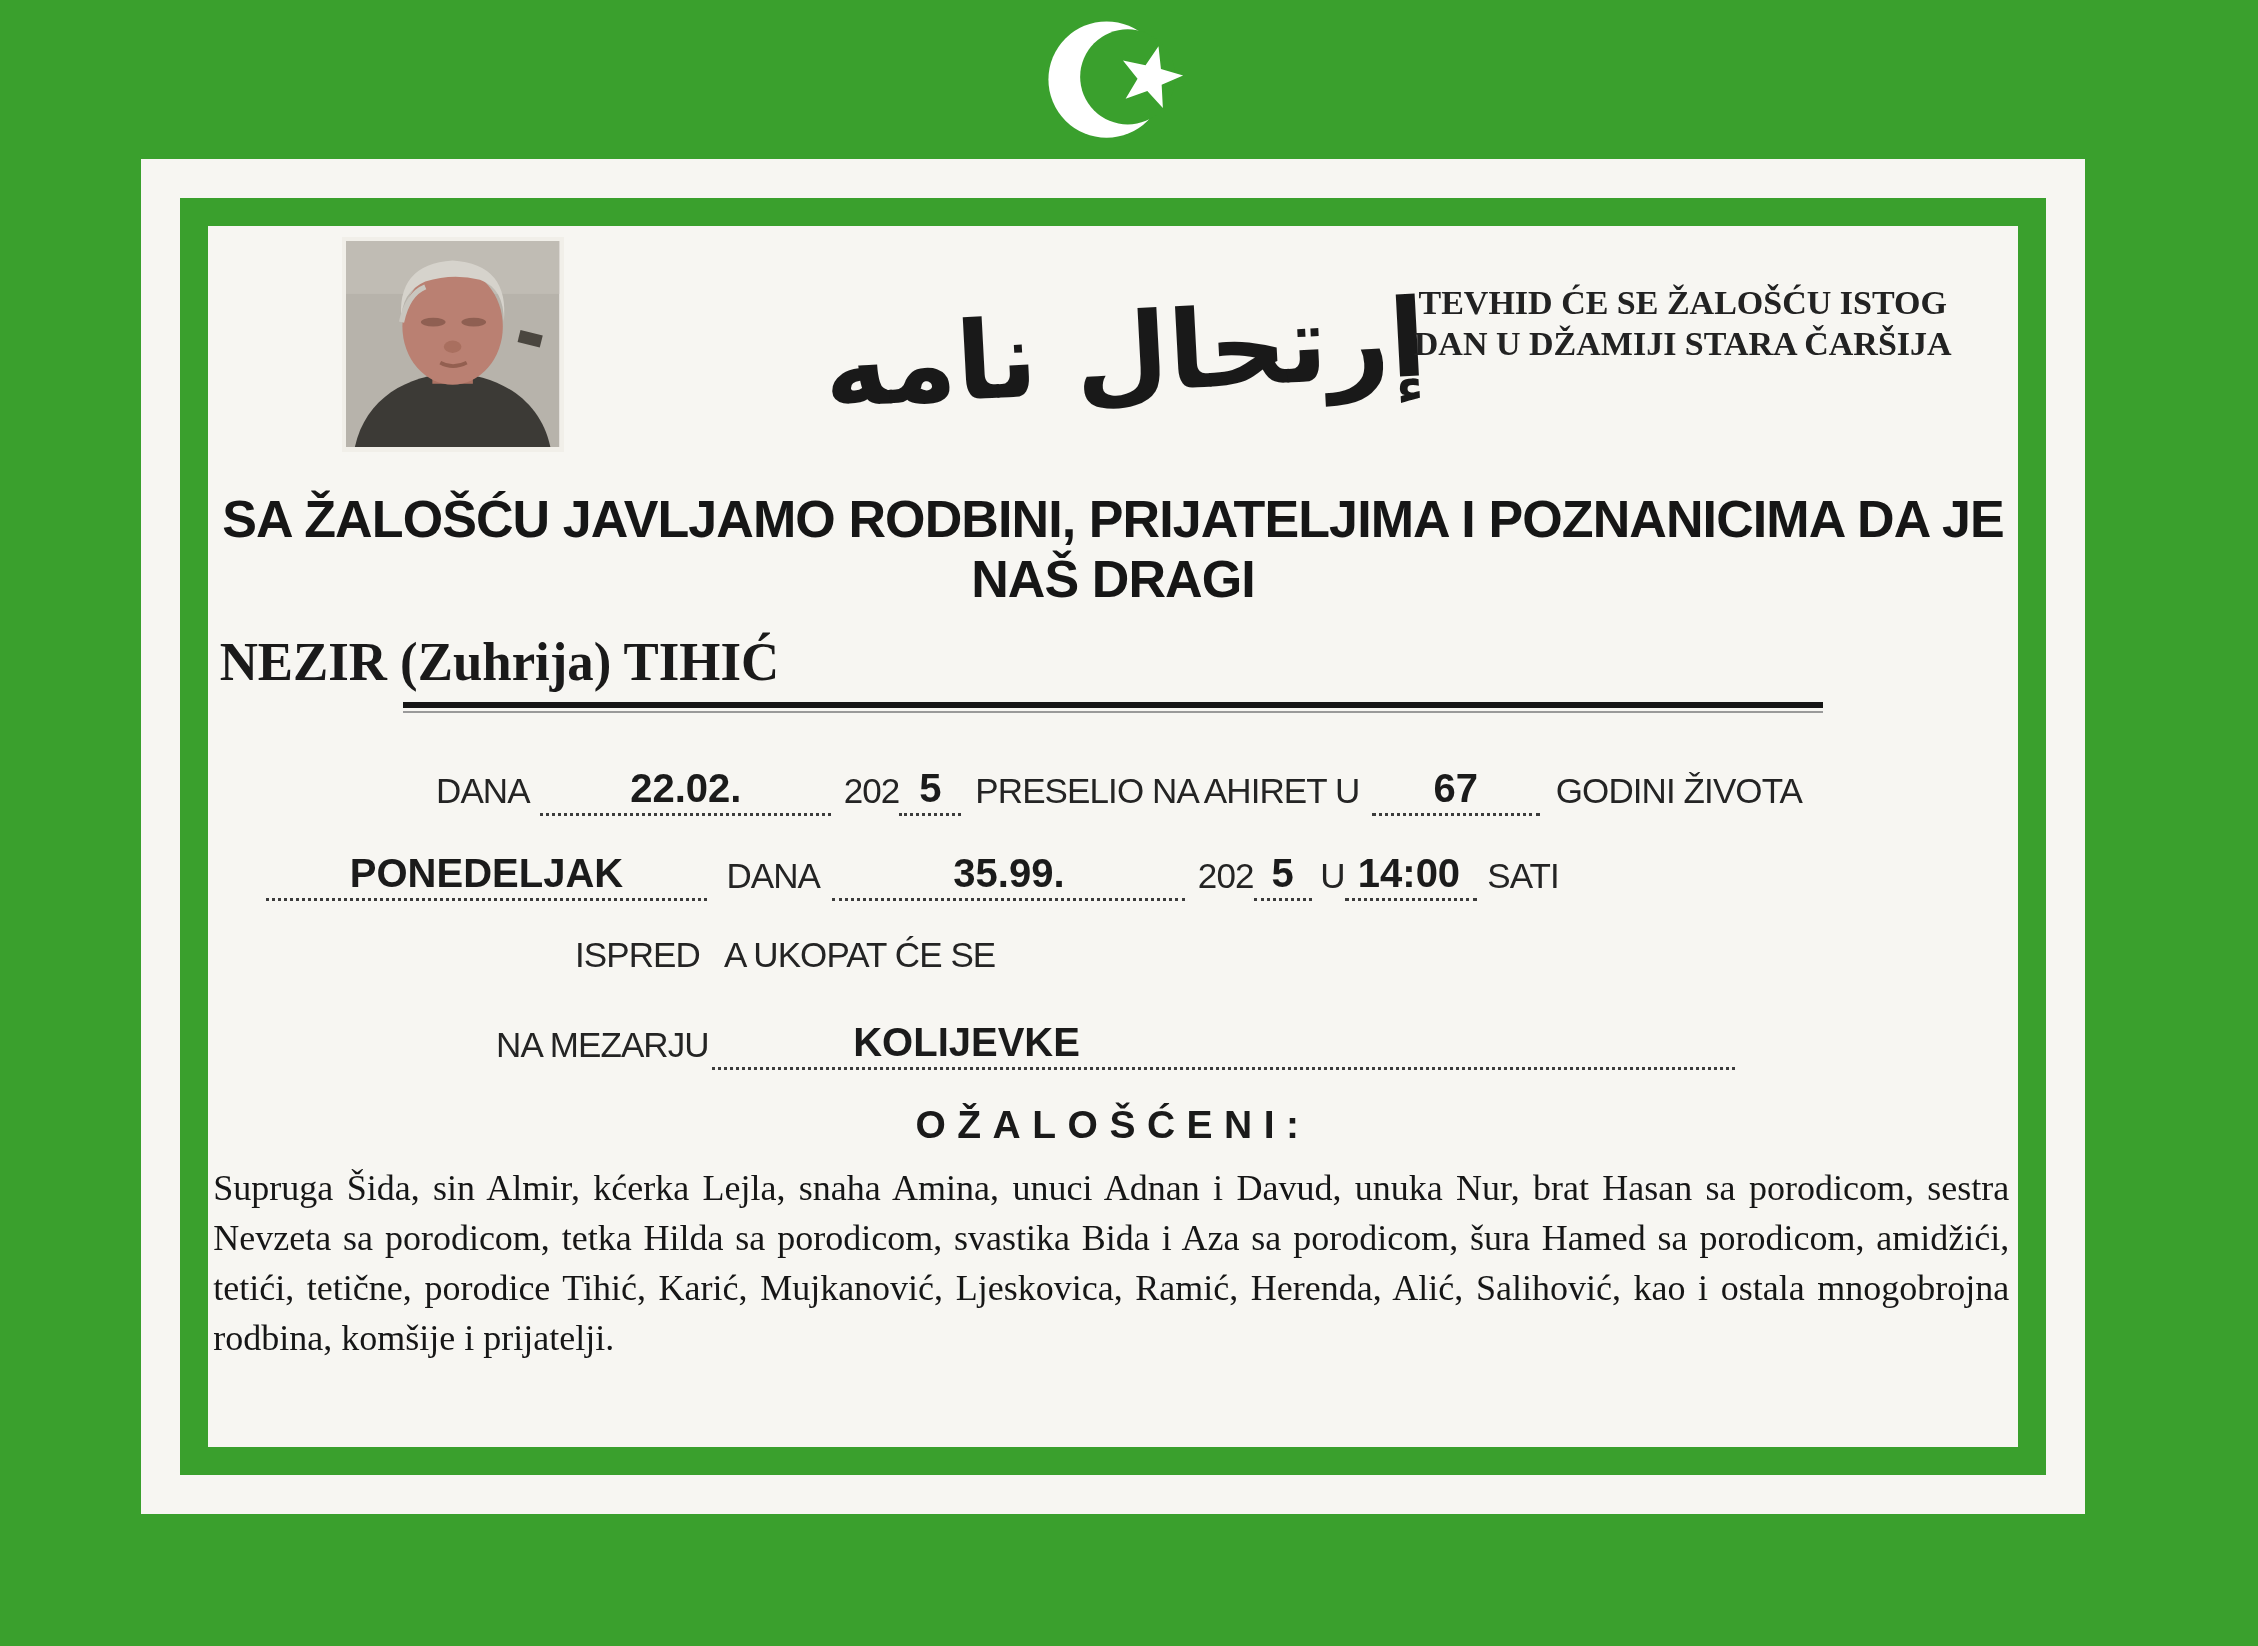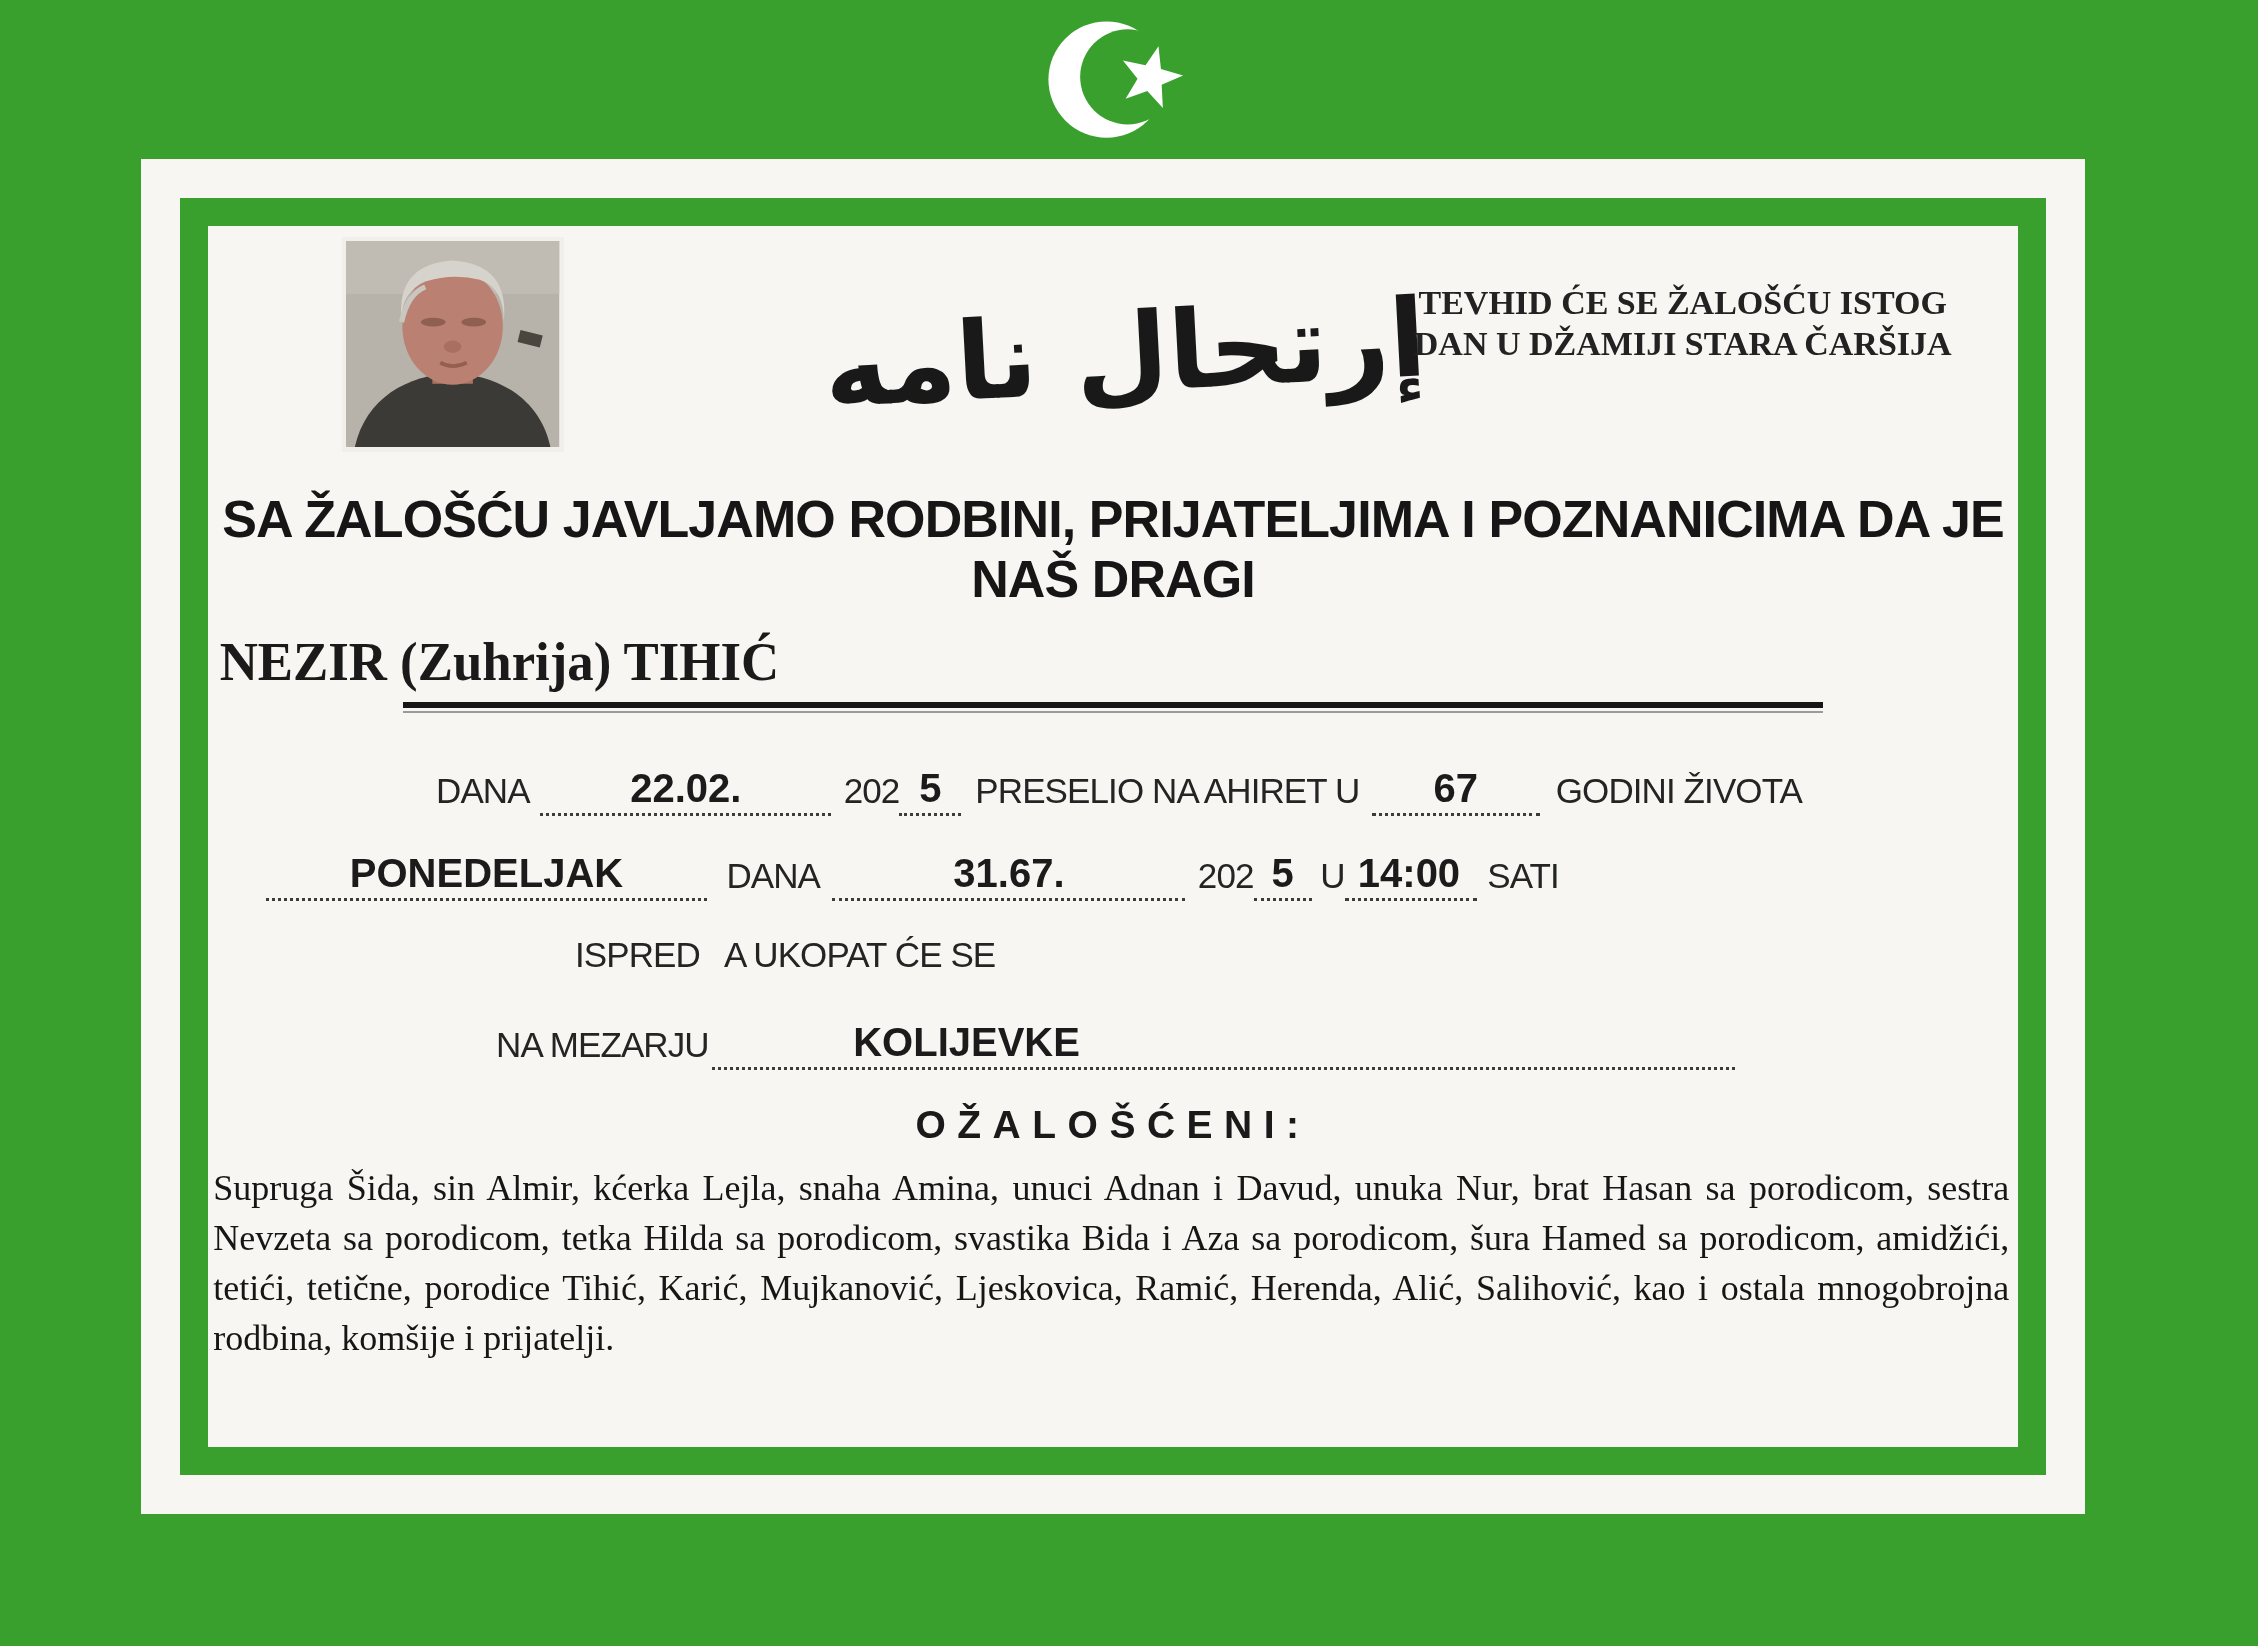--- a/index.html
+++ b/index.html
@@ -157,21 +157,21 @@
       <span class="lbl" style="margin-left:12.4px;">202</span>
       <span class="dot" style="min-width:62px; padding:0 5.3px 1.8px 5.3px;">5</span>
       <span class="lbl" style="margin-left:14px;">PRESELIO NA AHIRET U</span>
       <span class="dot" style="min-width:168px; margin-left:12.4px;">67</span>
       <span class="lbl" style="margin-left:16px;">GODINI ŽIVOTA</span>
     </div>
 
     <div class="fline l2">
       <span class="dot" style="min-width:441px; margin-left:7px;">PONEDELJAK</span>
       <span class="lbl" style="margin-left:19.4px;">DANA</span>
-      <span class="dot" style="min-width:353px; margin-left:12.4px;">31.67.</span>
+      <span class="dot" style="min-width:353px; margin-left:12.4px;">35.99.</span>
       <span class="lbl" style="margin-left:12.4px;">202</span>
       <span class="dot" style="min-width:58px; padding:0 5.3px 1.8px 5.3px;">5</span>
       <span class="lbl" style="margin-left:8.8px;">U</span>
       <span class="dot" style="min-width:132px; padding:0 7px 1.8px 3.5px;">14:00</span>
       <span class="lbl" style="margin-left:10.6px;">SATI</span>
     </div>
 
     <div class="fline l3">
       <span class="lbl">ISPRED</span>
       <span class="lbl" style="margin-left:24px;">A UKOPAT ĆE SE</span>

